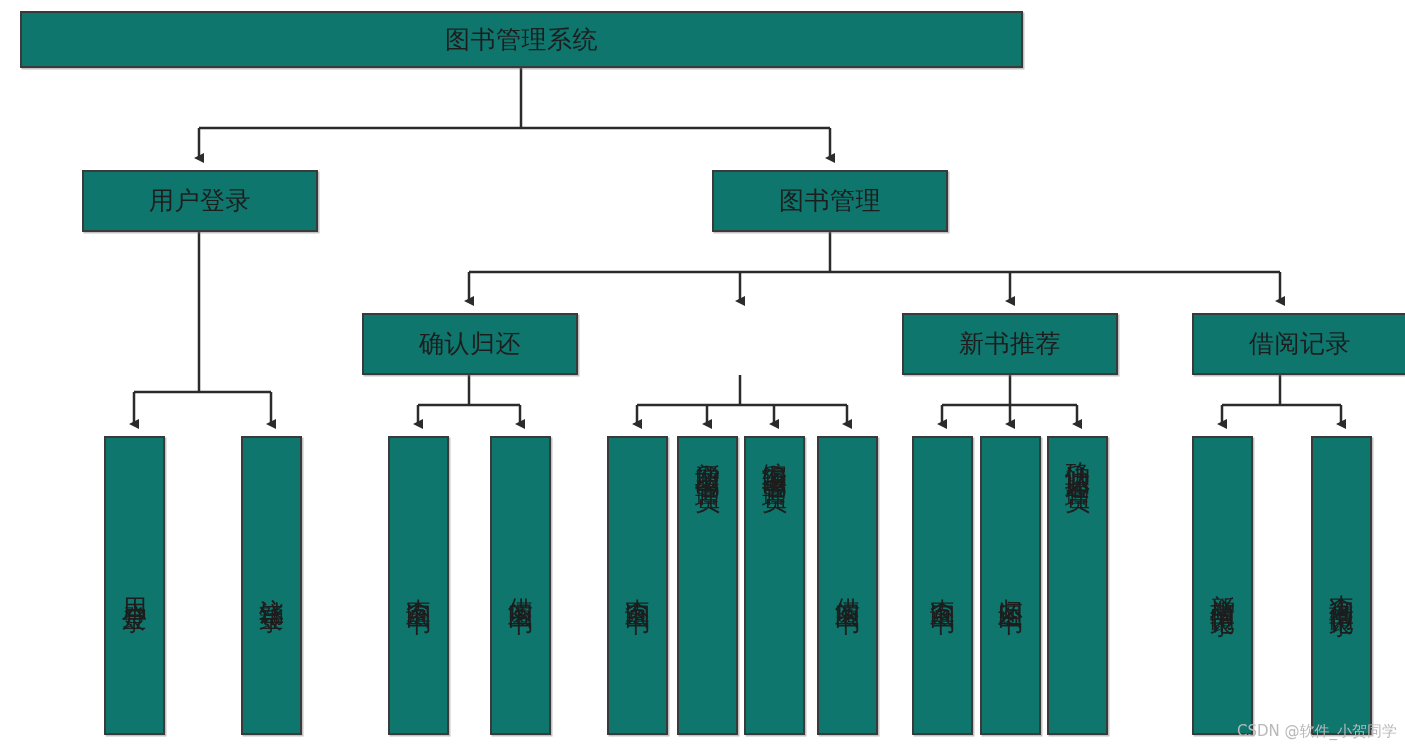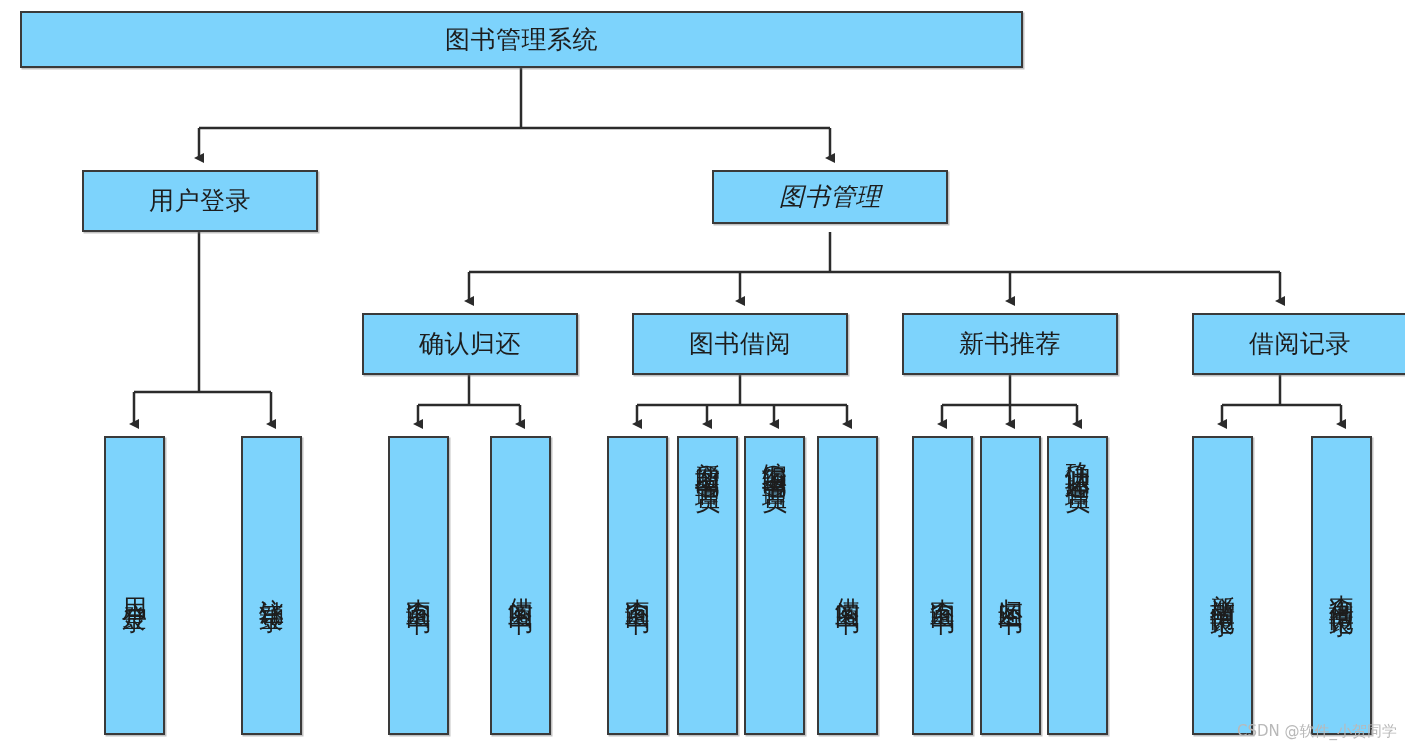--- a/index.html
+++ b/index.html
@@ -21,21 +21,21 @@
     position: absolute;
     left: 0;
     top: 0;
     width: 1405px;
     height: 747px;
   }
   .node-box {
     position: absolute;
     box-sizing: border-box;
     border: 2px solid #3a3a3a;
-    background: #7dd3fc;
+    background: #0f766e;
     display: flex;
     align-items: center;
     justify-content: center;
     box-shadow: 1.5px 1.5px 0 rgba(120,120,120,0.45);
     text-align: right;
   }
   .node-label-h {
     font-size: 25px;
     color: #1d1d1d;
     line-height: 1.1;
@@ -125,29 +125,26 @@
     </g>
   </svg>
 
   <div class="node-box" style="left:20px; top:11px; width:1003px; height:57px;">
     <span class="node-label-h">图书管理系统</span>
   </div>
 
   <div class="node-box" style="left:82px; top:170px; width:236px; height:62px;">
     <span class="node-label-h">用户登录</span>
   </div>
-  <div class="node-box" style="left:712px; top:170px; width:236px; height:54px;font-style:italic;">
+  <div class="node-box" style="left:712px; top:170px; width:236px; height:62px;">
     <span class="node-label-h">图书管理</span>
   </div>
 
   <div class="node-box" style="left:362px; top:313px; width:216px; height:62px;">
     <span class="node-label-h">确认归还</span>
-  </div>
-  <div class="node-box" style="left:632px; top:313px; width:216px; height:62px;">
-    <span class="node-label-h">图书借阅</span>
   </div>
   <div class="node-box" style="left:902px; top:313px; width:216px; height:62px;">
     <span class="node-label-h">新书推荐</span>
   </div>
   <div class="node-box" style="left:1172px; top:313px; width:216px; height:62px;margin-left:20px;">
     <span class="node-label-h">借阅记录</span>
   </div>
 
   <div class="node-box vertical centered" style="left:104px; top:436px; width:61px; height:299px;">
     <span class="node-label-v">用户登录</span>

